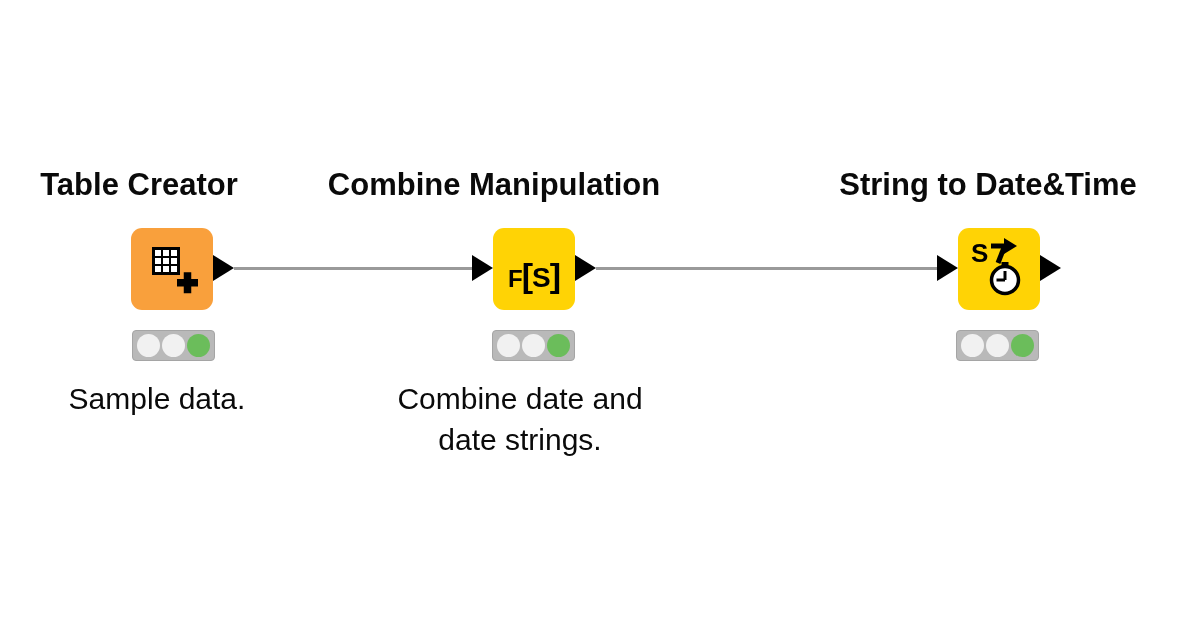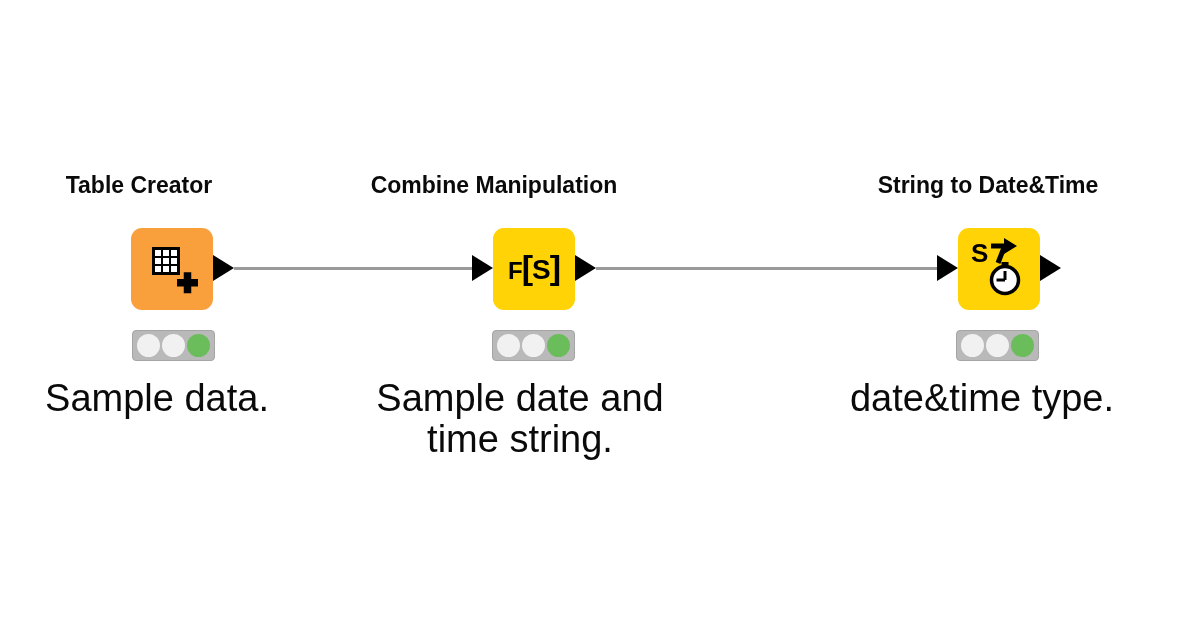--- a/index.html
+++ b/index.html
@@ -4,25 +4,25 @@
 <style>
   html,body{margin:0;padding:0;}
   body{
     width:1200px;height:630px;position:relative;overflow:hidden;
     background:#ffffff;
     font-family:"Liberation Sans", sans-serif;
     color:#000;
   }
   .node-title{
     position:absolute;top:168px;transform:translateX(-50%);
-    font-weight:700;font-size:23px;line-height:34px;white-space:nowrap;color:#0a0a0a;
+    font-weight:700;font-size:31px;line-height:34px;white-space:nowrap;color:#0a0a0a;
   }
   .node-desc{
     position:absolute;top:378px;transform:translateX(-50%);
-    font-size:38px;line-height:41px;text-align:center;white-space:nowrap;color:#0a0a0a;
+    font-size:30px;line-height:41px;text-align:center;white-space:nowrap;color:#0a0a0a;
   }
   .node-icon{
     position:absolute;top:228px;width:82px;height:82px;border-radius:11px;
   }
   .node-icon.orange{background:#F9A03C;}
   .node-icon.yellow{background:#FFD305;}
   .node-icon svg{position:absolute;left:0;top:0;}
   .port{
     position:absolute;top:255px;width:0;height:0;
     border-top:13px solid transparent;border-bottom:13px solid transparent;
@@ -35,21 +35,21 @@
     position:absolute;top:330px;width:83px;height:31px;
     background:#b9b9b9;border:1px solid #a5a5a5;border-radius:4px;
     display:flex;align-items:center;justify-content:space-between;
     padding:0 4px;box-sizing:border-box;
   }
   .light{width:23px;height:23px;border-radius:50%;}
   .light.off{background:#f1f1f1;}
   .light.green{background:#6bbd5b;}
   
   .fs{
-    position:absolute;left:0;top:0;width:100%;height:100%;
+    position:absolute;left:0;top:8px;width:100%;height:100%;
     text-align:center;line-height:78px;font-weight:700;color:#000;
   }
   .fs .fs-f{font-size:24px;}
   .fs .fs-br{font-size:34px;margin:0 -1px;}
   .fs .fs-s{font-size:28px;}
 </style>
 </head>
 <body>
 
 <div class="node-title" style="left:139px">Table Creator</div>
@@ -96,22 +96,22 @@
 
 <div class="port" style="left:575px"></div>
 
 <div class="traffic" style="left:492px">
     <div class="light off"></div>
     <div class="light off"></div>
     <div class="light green"></div>
   </div>
 
 <div class="node-desc" style="left:520px">
-  <div>Sample date and</div>
-  <div>time string.</div>
+  <div>Combine date and</div>
+  <div>date strings.</div>
 </div>
 
 <div class="conn" style="left:596px;width:341px"></div>
 
 <div class="node-title" style="left:988px">String to Date&amp;Time</div>
 
 <div class="port" style="left:937px"></div>
 
 <div class="node-icon yellow" style="left:958px">
   <svg width="82" height="82" viewBox="0 0 82 82">
@@ -128,14 +128,13 @@
 
 <div class="port" style="left:1040px"></div>
 
 <div class="traffic" style="left:956px">
     <div class="light off"></div>
     <div class="light off"></div>
     <div class="light green"></div>
   </div>
 
 <div class="node-desc" style="left:982px">
-  <div>date&amp;time type.</div>
 </div>
 
 </body></html>

